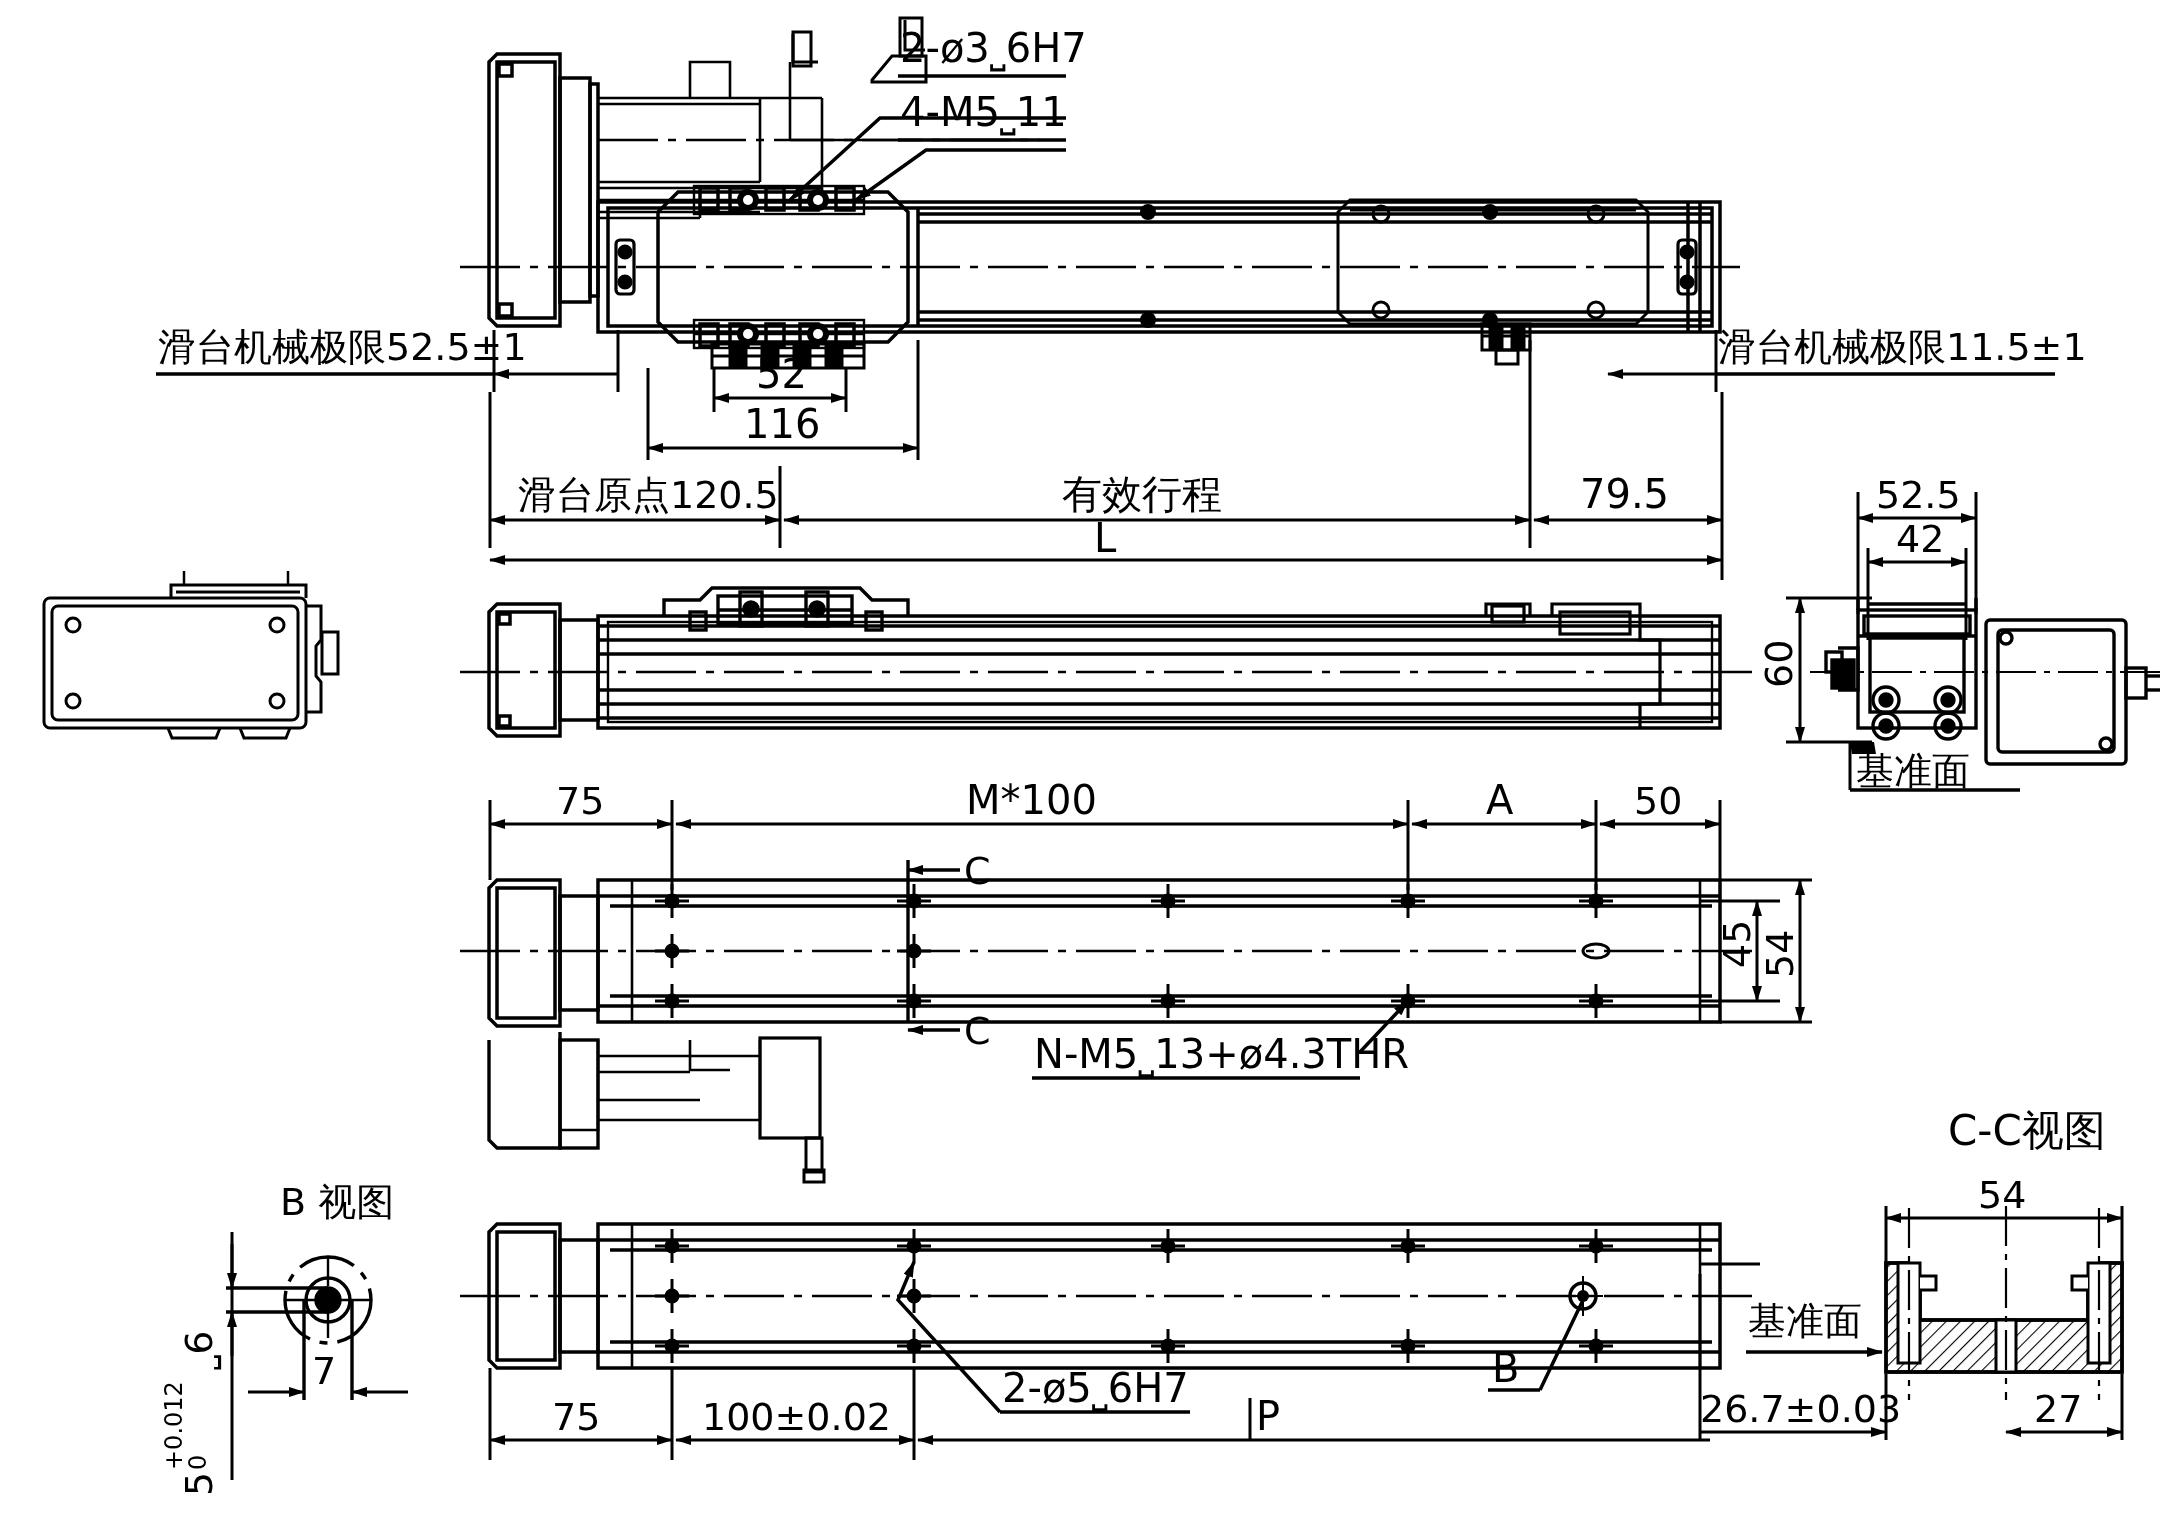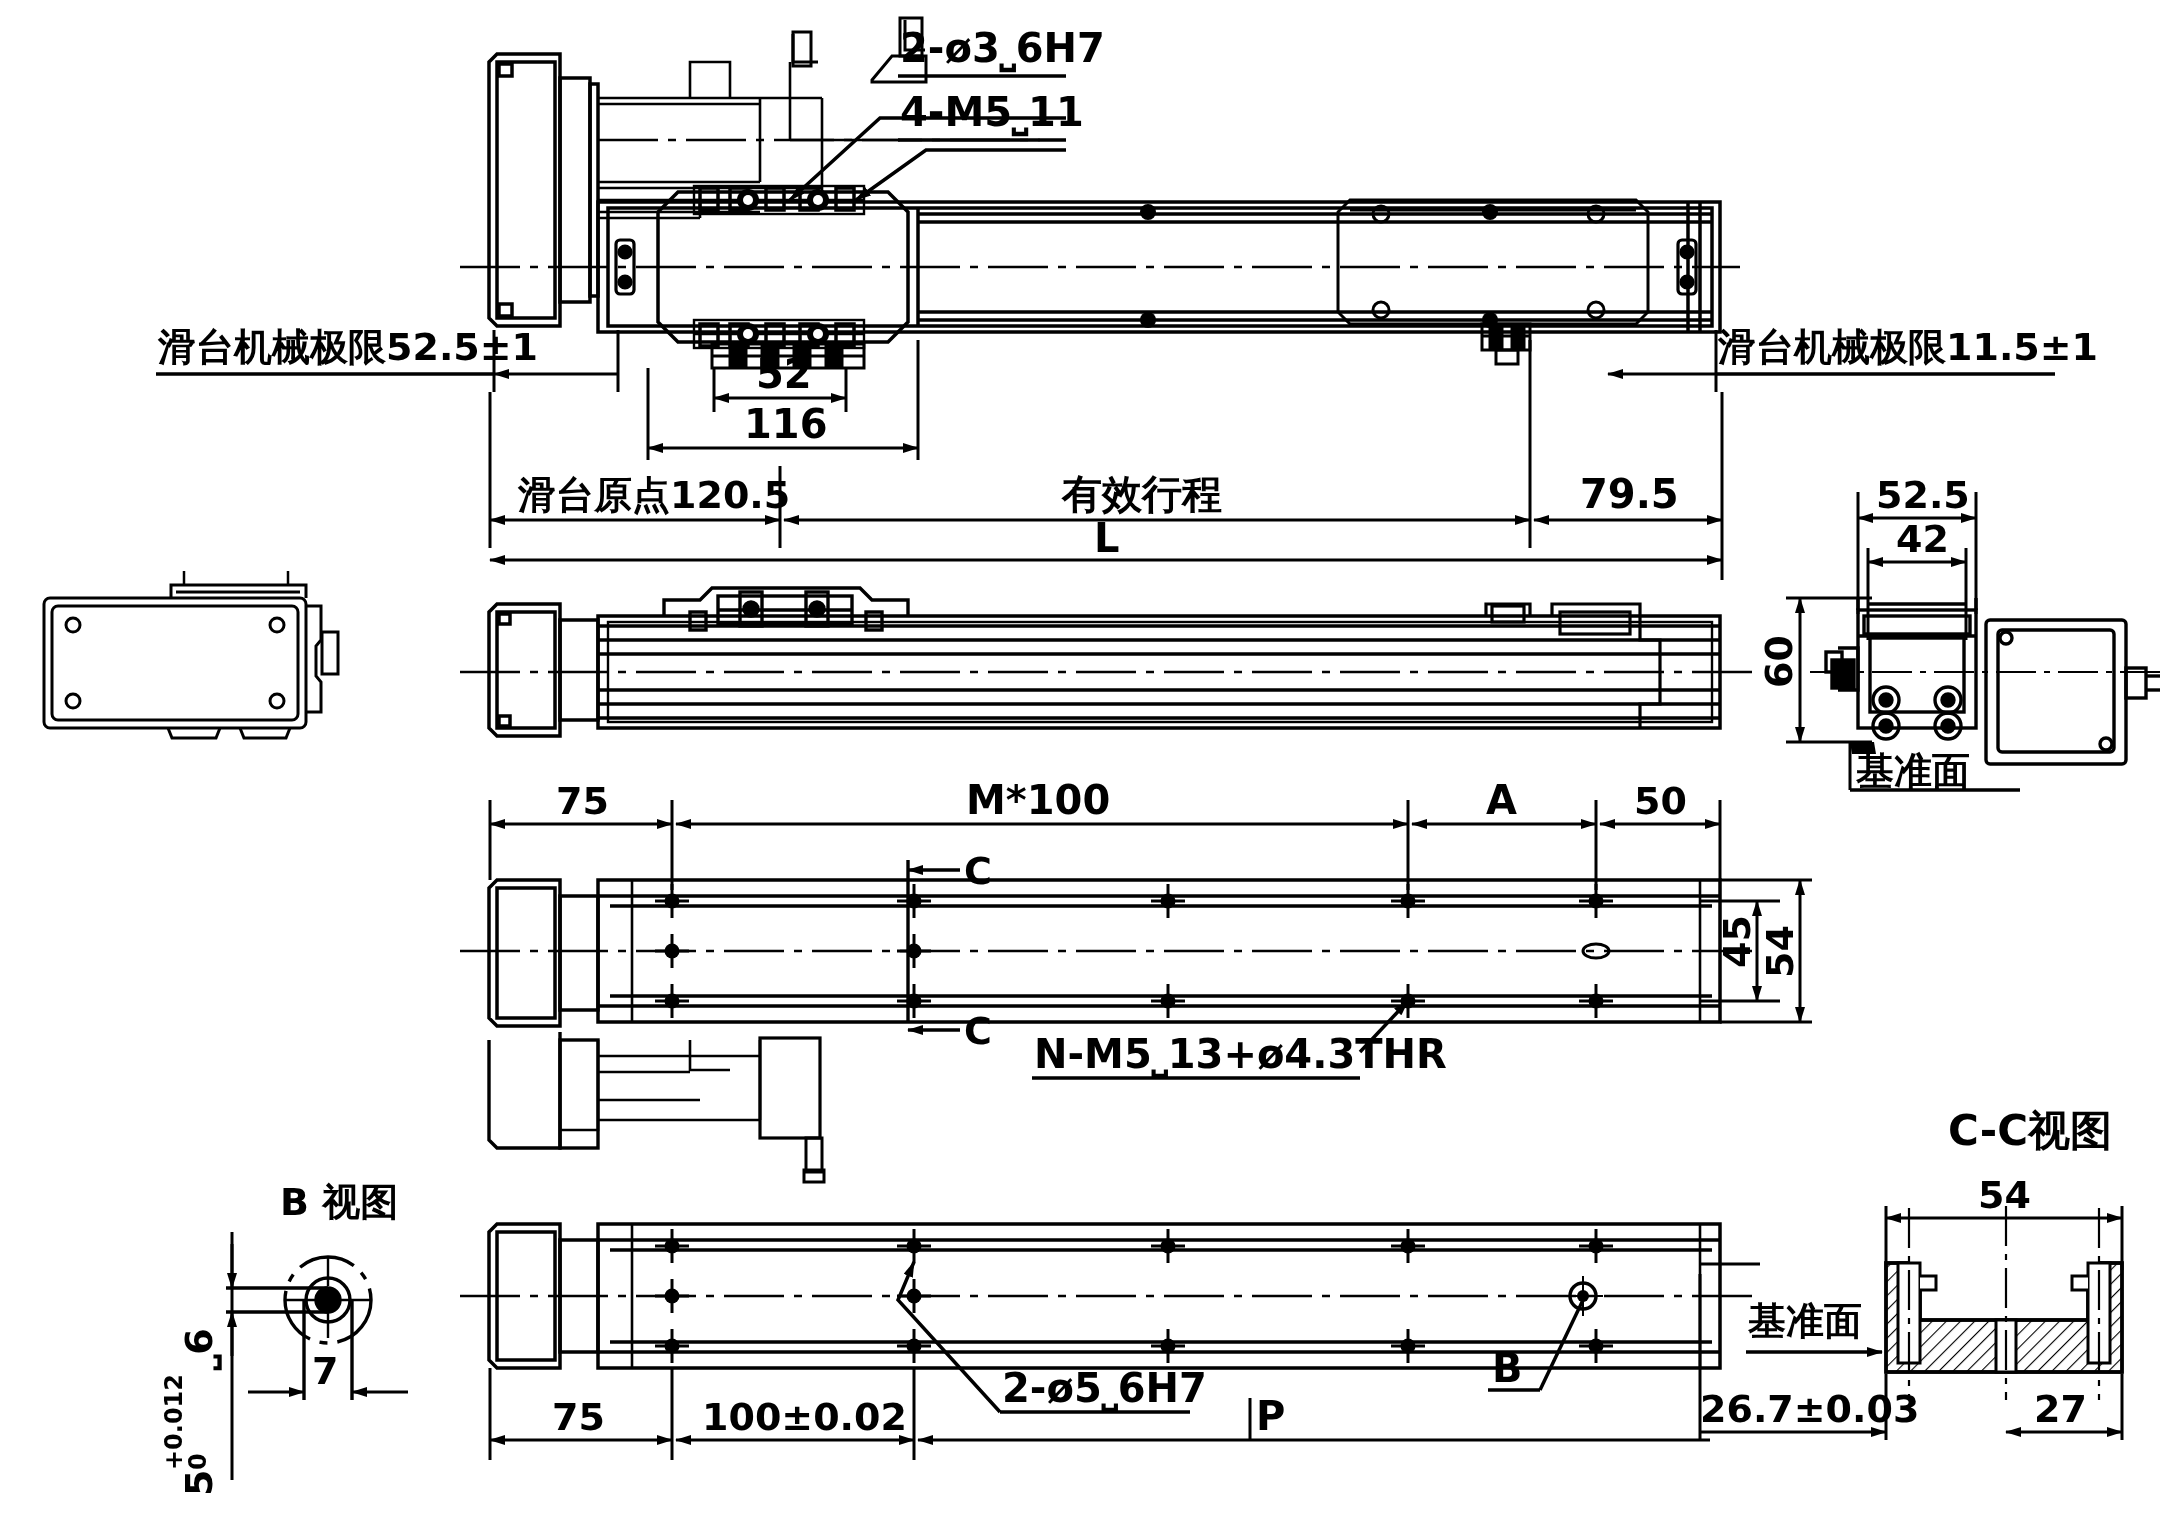--- a/index.html
+++ b/index.html
@@ -1,17 +1,17 @@
 <!DOCTYPE html>
 <html><head>
 <meta charset="utf-8">
 <style>
   html,body{margin:0;padding:0;background:#ffffff;}
   body{width:2183px;height:1519px;font-family:"Liberation Sans",sans-serif;color:#000;}
-  #sheet{position:relative;width:2183px;height:1519px;overflow:hidden;background:#fff;font-weight:bold;}
+  #sheet{position:relative;width:2183px;height:1519px;overflow:hidden;background:#fff;}
   svg{display:block;}
   .lbl{font-family:"DejaVu Sans","Liberation Sans",sans-serif;fill:#000;}
 </style>
 </head>
 <body>
 
 <div id="sheet">
 <svg width="2183" height="1519" viewBox="0 0 2183 1519" xmlns="http://www.w3.org/2000/svg">
   <defs>
     <marker id="ah" markerWidth="16" markerHeight="10" refX="15" refY="5" orient="auto" markerUnits="userSpaceOnUse">

